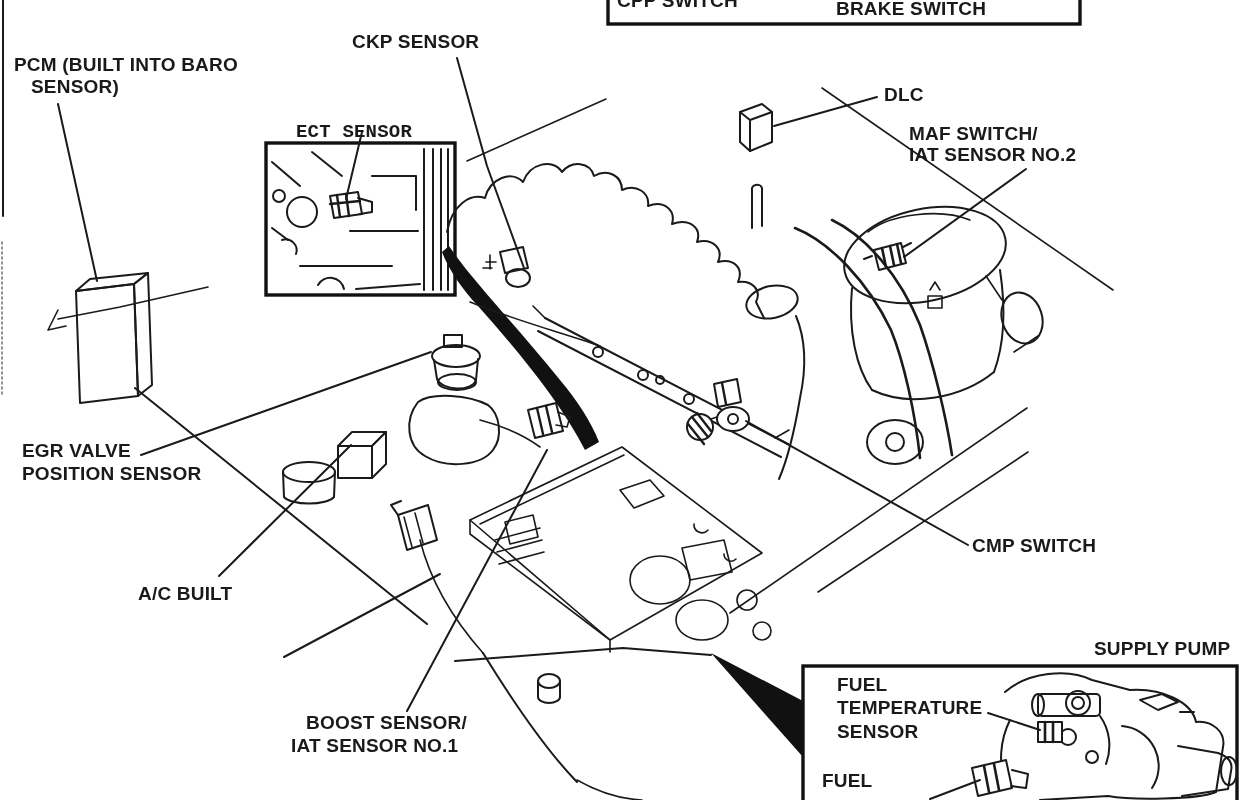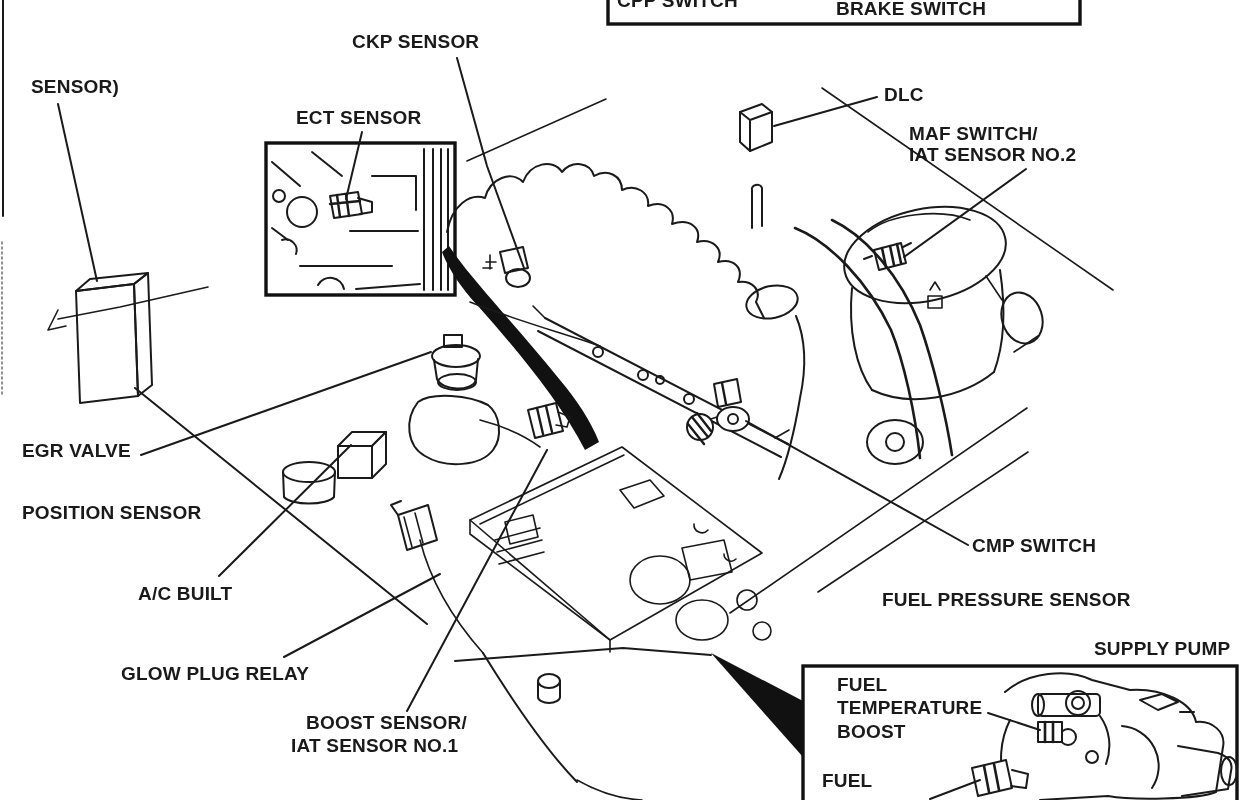--- a/index.html
+++ b/index.html
@@ -228,42 +228,41 @@
     <path d="M407,711 L547,450"></path>
     <path d="M746,421 L968,545"></path>
     <path d="M988,713 L1040,730"></path>
     <path d="M930,799 L980,780"></path>
   </g>
 </svg>
 
 <div class="lbl" style="left:617px;top:-10px;">CPP SWITCH</div>
 <div class="lbl" style="left:836px;top:-2px;">BRAKE SWITCH</div>
 
+<div class="lbl" style="left:14px;top:54px;">PCM (BUILT INTO BARO</div>
 <div class="lbl" style="left:31px;top:76px;">SENSOR)</div>
 
 <div class="lbl" style="left:352px;top:31px;">CKP SENSOR</div>
-<div class="lbl" style="left:296px;top:107px;">ECT SENSOR</div>
+<div class="lbl" style="left:296px;top:121px;font-family:Liberation Mono, monospace;">ECT SENSOR</div>
 <div class="lbl" style="left:884px;top:84px;">DLC</div>
 
 <div class="lbl" style="left:909px;top:123px;">MAF SWITCH/</div>
 <div class="lbl" style="left:909px;top:144px;">IAT SENSOR NO.2</div>
 
 <div class="lbl" style="left:22px;top:440px;">EGR VALVE</div>
-<div class="lbl" style="left:22px;top:463px;margin-top:39px;">POSITION SENSOR</div>
+<div class="lbl" style="left:22px;top:463px;">POSITION SENSOR</div>
 
 <div class="lbl" style="left:138px;top:583px;">A/C BUILT</div>
-<div class="lbl" style="left:121px;top:663px;">GLOW PLUG RELAY</div>
 
 <div class="lbl" style="left:306px;top:712px;">BOOST SENSOR/</div>
 <div class="lbl" style="left:291px;top:735px;">IAT SENSOR NO.1</div>
 
 <div class="lbl" style="left:972px;top:535px;">CMP SWITCH</div>
-<div class="lbl" style="left:882px;top:589px;">FUEL PRESSURE SENSOR</div>
 
 <div class="lbl" style="left:1094px;top:638px;">SUPPLY PUMP</div>
 
 <div class="lbl" style="left:837px;top:674px;">FUEL</div>
 <div class="lbl" style="left:837px;top:697px;">TEMPERATURE</div>
-<div class="lbl" style="left:837px;top:721px;">BOOST</div>
+<div class="lbl" style="left:837px;top:721px;">SENSOR</div>
 
 <div class="lbl" style="left:822px;top:770px;">FUEL</div>
 
 </div>
 
 </body></html>

